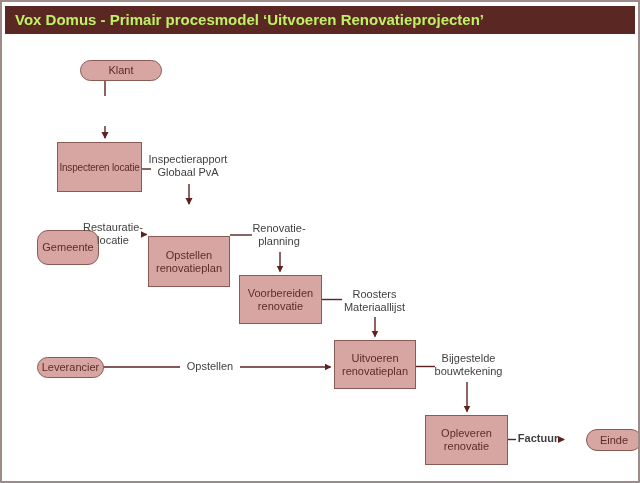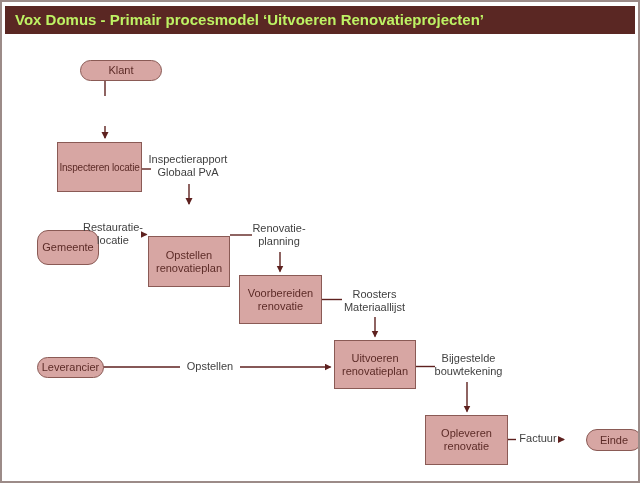--- a/index.html
+++ b/index.html
@@ -94,16 +94,16 @@
 Globaal PvA</div>
     <div class="flowlabel" style="left:76px;top:219px;width:70px;">Restauratie-
 locatie</div>
     <div class="flowlabel" style="left:330px;top:286px;width:85px;">Roosters
 Materiaallijst</div>
     <div class="flowlabel" style="left:242px;top:220px;width:70px;">Renovatie-
 planning</div>
     <div class="flowlabel" style="left:173px;top:358px;width:70px;">Opstellen</div>
     <div class="flowlabel" style="left:424px;top:350px;width:85px;">Bijgestelde
 bouwtekening</div>
-    <div class="flowlabel" style="left:514px;top:430px;width:44px;">Factuur</div>
+    <div class="flowlabel" style="left:514px;top:430px;width:44px;font-weight:bold;">Factuur</div>
 
   </div>
 </div>
 
 </body></html>

